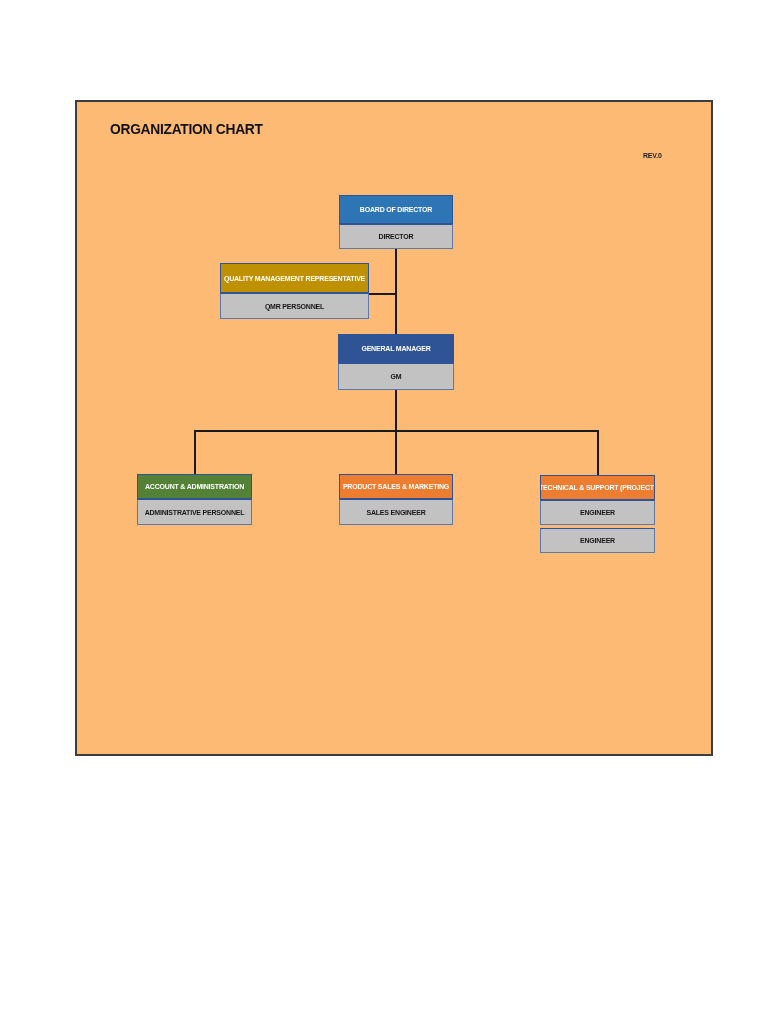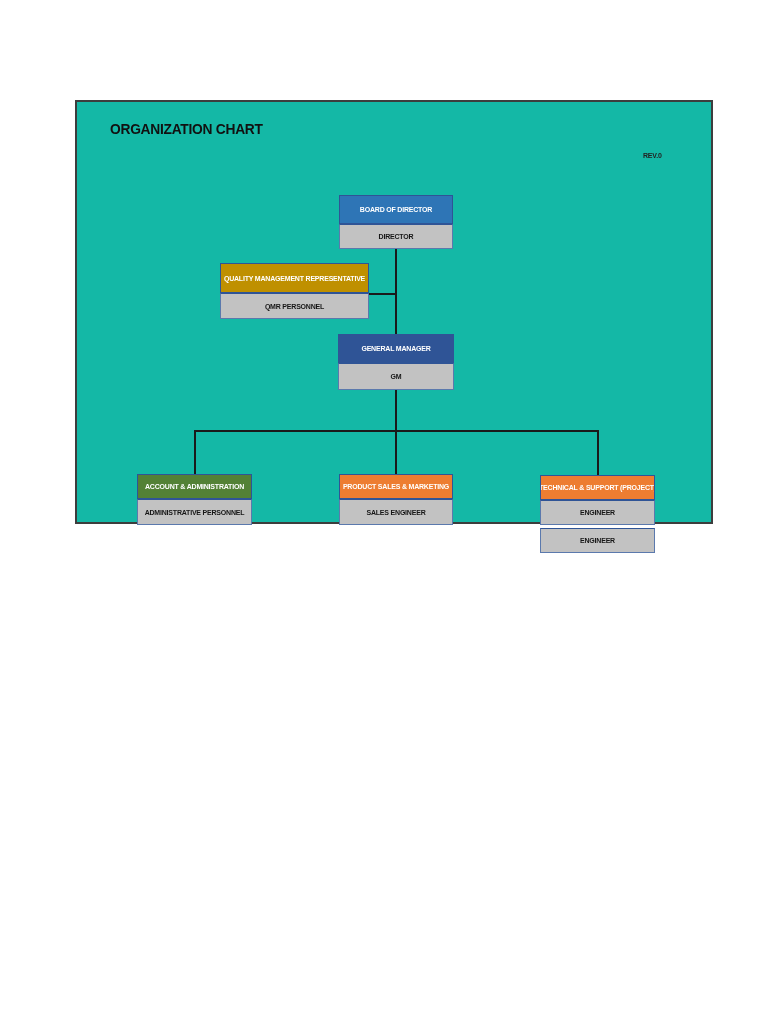--- a/index.html
+++ b/index.html
@@ -6,23 +6,23 @@
   html, body { background: #ffffff; }
   body {
     width: 768px; height: 1024px;
     position: relative;
     font-family: "Liberation Sans", sans-serif;
     overflow: hidden;
   }
   .page {
     position: absolute;
     left: 75px; top: 100px;
-    width: 638px; height: 424px;
+    width: 638px; height: 656px;
     border: 2px solid #3d3d3d;
-    background: #14b8a6;
+    background: #fdba74;
   }
   .doc-title {
     position: absolute;
     left: 33px; top: 18px;
     font-size: 15px;
     font-weight: 700;
     color: #111111;
     letter-spacing: -0.3px;
     transform: scaleX(0.92);
     transform-origin: left center;

